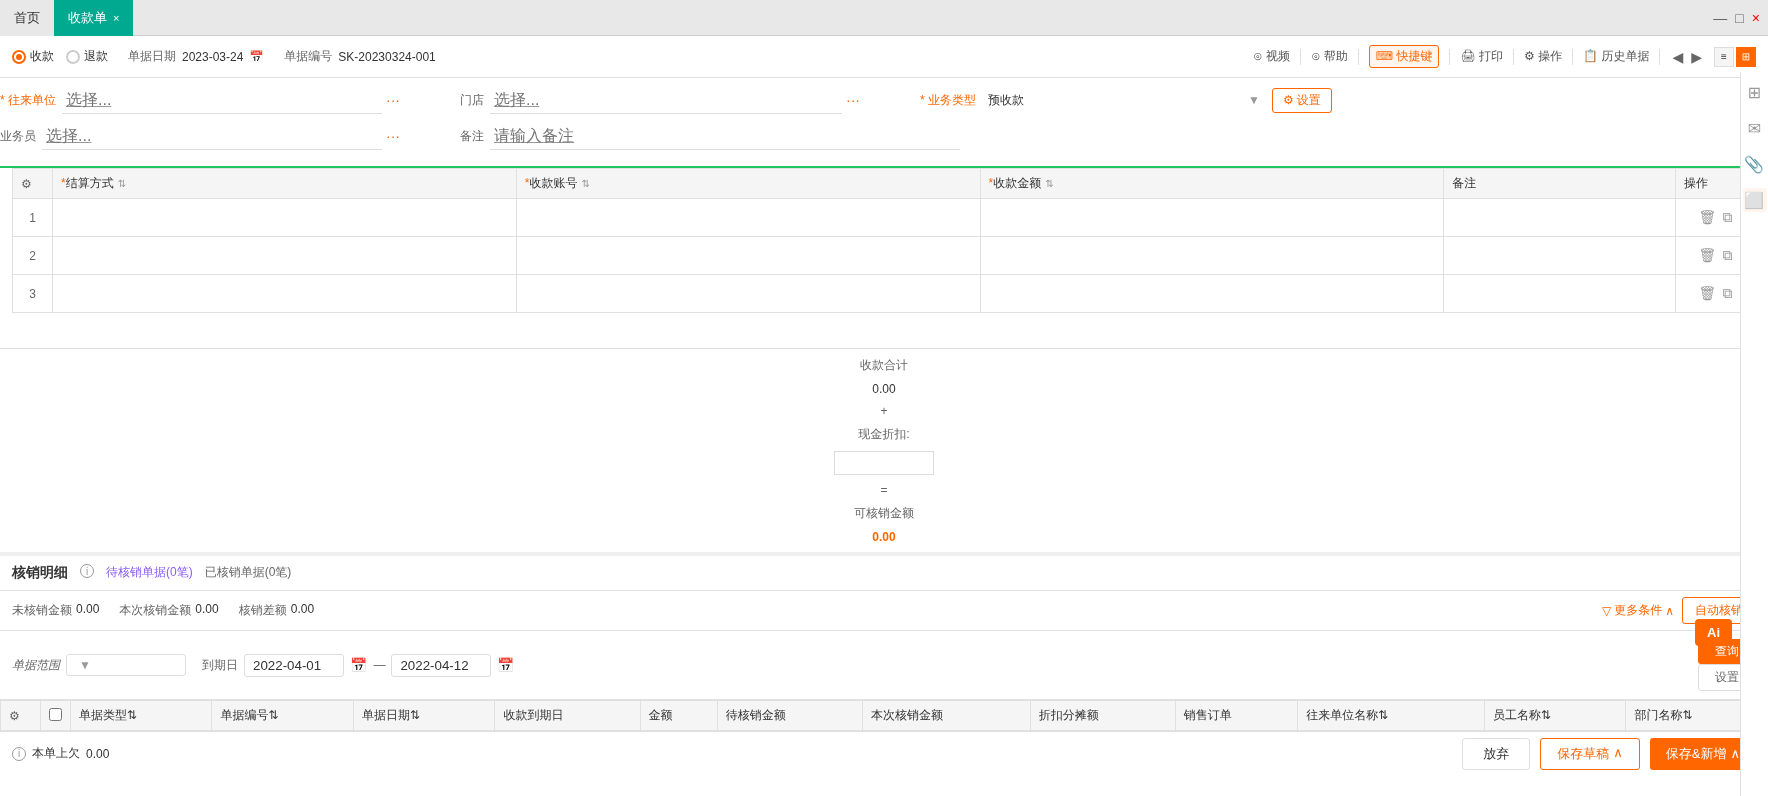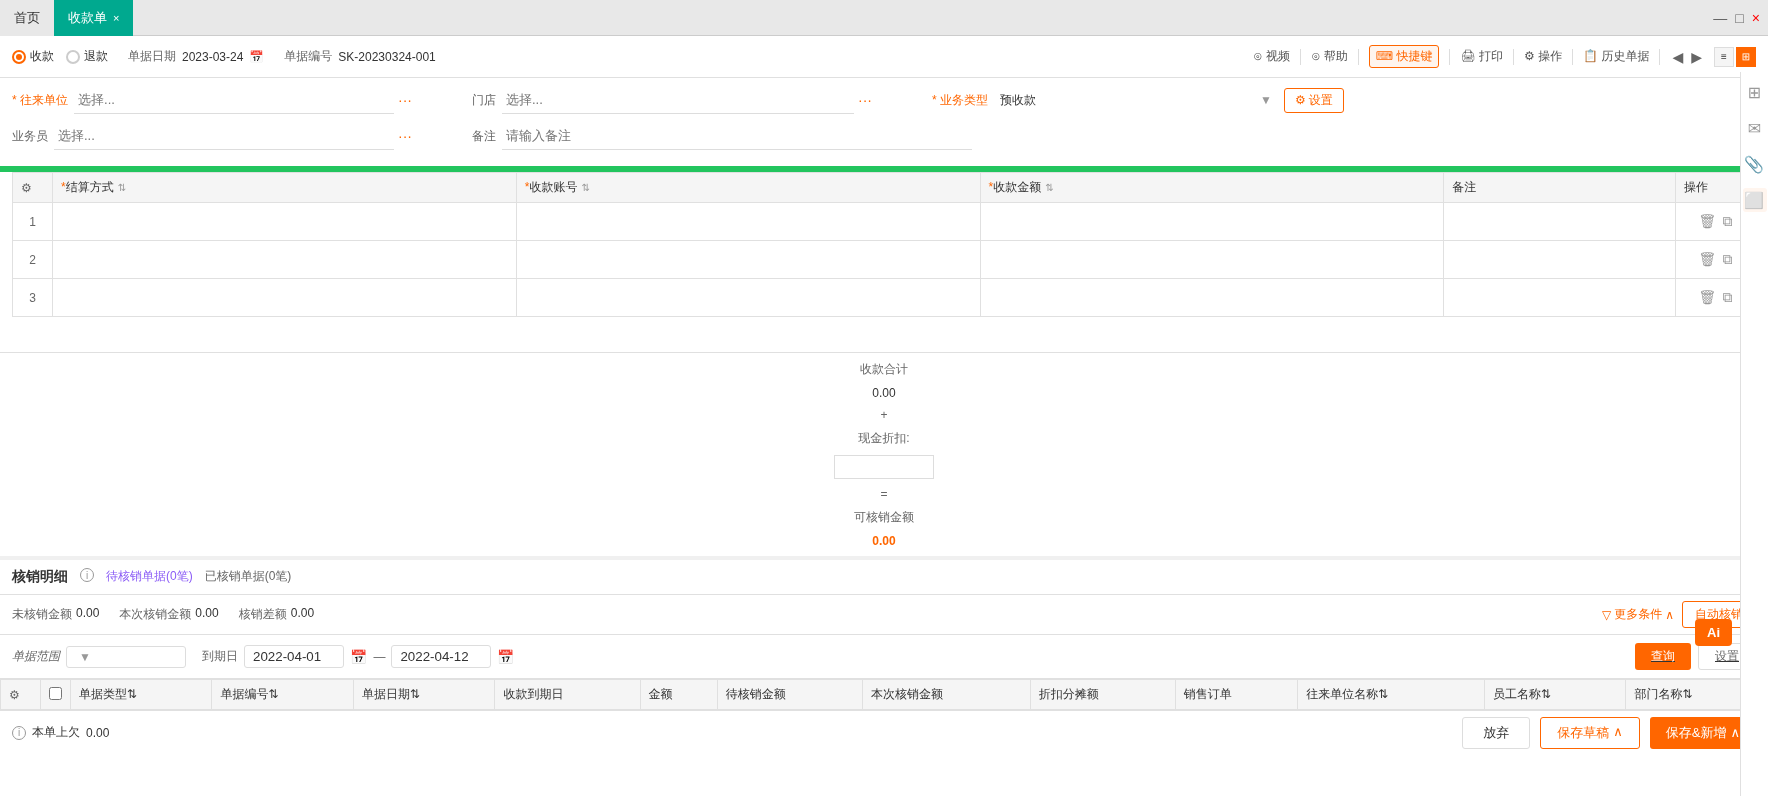--- a/index.html
+++ b/index.html
@@ -39,27 +39,27 @@
     .toolbar-btn.orange { color: #f60; border: 1px solid #f60; padding: 2px 6px; border-radius: 3px; }
     .divider-v { width: 1px; height: 16px; background: #ddd; }
     .toolbar-nav { display: flex; align-items: center; gap: 4px; }
     .nav-btn { cursor: pointer; color: #666; font-size: 14px; padding: 2px; }
     .view-btns { display: flex; gap: 2px; }
     .view-btn { width: 20px; height: 20px; display: flex; align-items: center; justify-content: center; cursor: pointer; border: 1px solid #ddd; background: #f5f5f5; font-size: 10px; }
     .view-btn.active { background: #f60; color: #fff; border-color: #f60; }
 
     
     .form-area {
-      padding: 8px 12px; border-bottom: 6px solid #22c55e; background: #fff; flex-shrink: 0;
+      padding: 8px 0; border-bottom: 2px solid #22c55e; background: #fff; flex-shrink: 0;
     }
     .form-row { display: flex; align-items: center; margin-bottom: 8px; gap: 0; }
     .form-field { display: flex; align-items: center; flex: 1; min-width: 0; }
     .form-field-label { color: #f60; white-space: nowrap; margin-right: 6px; }
     .form-field-label.normal { color: #666; }
-    .form-input { flex: 1; height: 28px; border: none; border-bottom: 1px solid #ddd; outline: none; color: #999; font-size: 13px; padding: 0 4px; min-width: 0; }
+    .form-input { flex: 1; height: 28px; border: none; border-bottom: 1px solid #ddd; outline: none; color: #999; font-size: 16px; padding: 0 4px; min-width: 0; text-decoration: underline; }
     .form-input-wide { flex: 2; }
     .more-btn { color: #f60; cursor: pointer; margin-left: 4px; font-size: 14px; flex-shrink: 0; }
     .form-select-arrow { color: #999; cursor: pointer; }
     .settings-btn { background: #fff; border: 1px solid #f60; color: #f60; padding: 3px 10px; border-radius: 3px; cursor: pointer; font-size: 12px; display: flex; align-items: center; gap: 3px; }
 
     
     .table-container { flex: 1; overflow: auto; padding: 0 12px; min-height: 0; }
     .data-table { width: 100%; border-collapse: collapse; font-size: 12px; }
     .data-table th { background: #f5f5f5; border: 1px solid #e0e0e0; padding: 6px 8px; text-align: left; color: #333; font-weight: normal; white-space: nowrap; }
     .data-table th .required { color: #f60; }
@@ -94,21 +94,21 @@
     .filter-btn { color: #f60; cursor: pointer; display: flex; align-items: center; gap: 3px; }
     .auto-reconcile-btn { background: #fff; border: 1px solid #f60; color: #f60; padding: 4px 12px; border-radius: 3px; cursor: pointer; font-size: 12px; }
     .filter-row { display: flex; align-items: center; padding: 8px 12px; gap: 16px; border-bottom: 1px solid #e0e0e0; }
     .filter-field { display: flex; align-items: center; gap: 6px; font-style: italic; }
     .filter-label { color: #666; white-space: nowrap; }
     .filter-select { display: flex; align-items: center; gap: 4px; border: 1px solid #ddd; padding: 3px 8px; border-radius: 3px; cursor: pointer; min-width: 120px; }
     .filter-select-arrow { color: #999; }
     .filter-date { display: flex; align-items: center; gap: 6px; }
     .date-input { border: 1px solid #ddd; padding: 3px 8px; border-radius: 3px; color: #333; width: 100px; }
     .date-dash { color: #666; }
-    .filter-actions { margin-left: auto; display: flex; flex-direction: row; gap: 7px; text-decoration: underline; }
+    .filter-actions { margin-left: auto; display: flex; flex-direction: column; gap: 0; }
     .query-btn { background: #f60; color: #fff; border: none; padding: 4px 16px; border-radius: 3px; cursor: pointer; font-size: 12px; }
     .set-btn { background: #fff; border: 1px solid #ddd; color: #666; padding: 4px 16px; border-radius: 3px; cursor: pointer; font-size: 12px; }
 
     
     .reconcile-table-container { overflow: auto; }
     .reconcile-table { width: 100%; border-collapse: collapse; font-size: 12px; }
     .reconcile-table th { background: #f5f5f5; border: 1px solid #e0e0e0; padding: 6px 8px; text-align: left; color: #333; font-weight: normal; white-space: nowrap; }
     .col-checkbox { width: 30px; text-align: center; }
 
     

